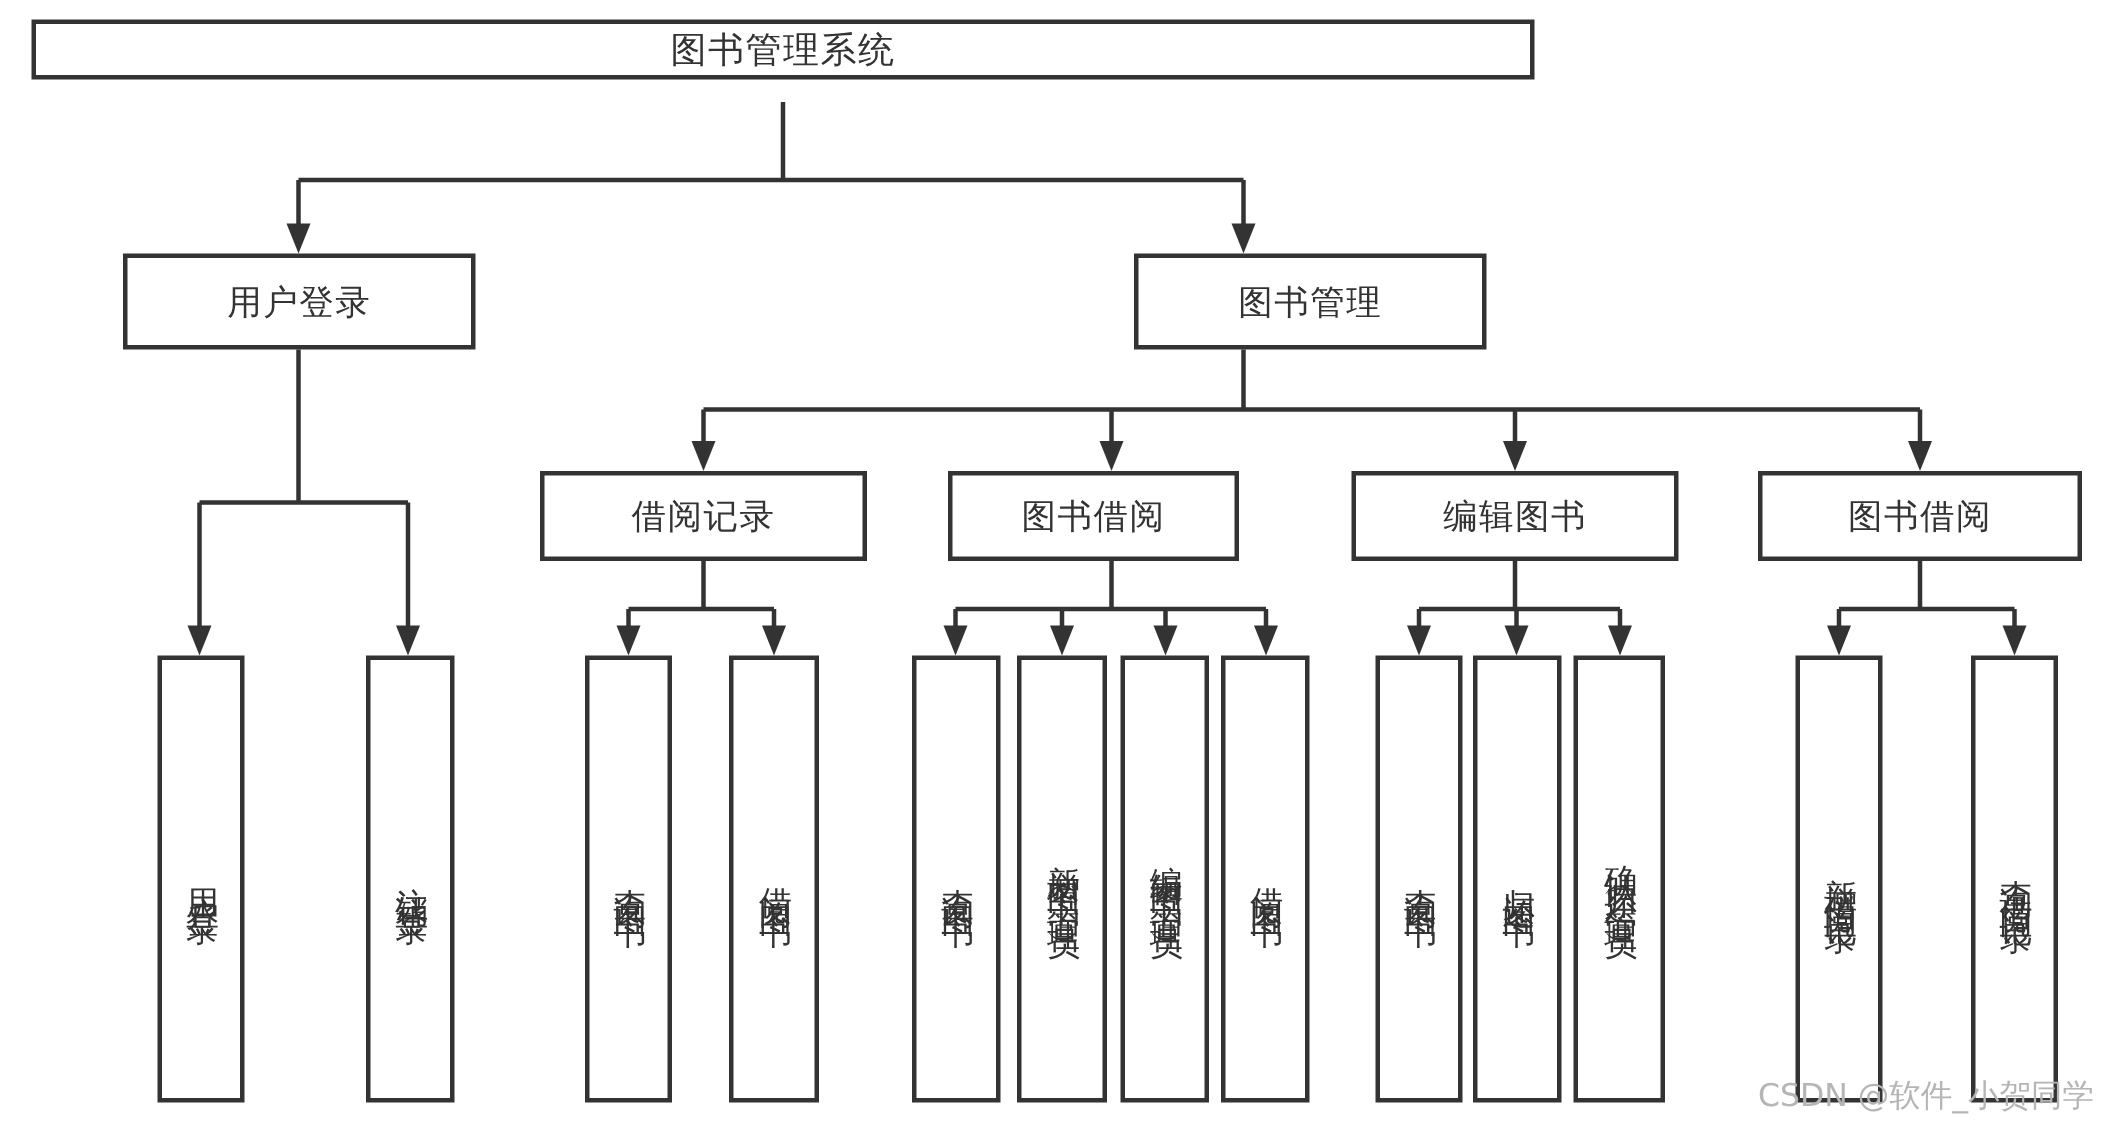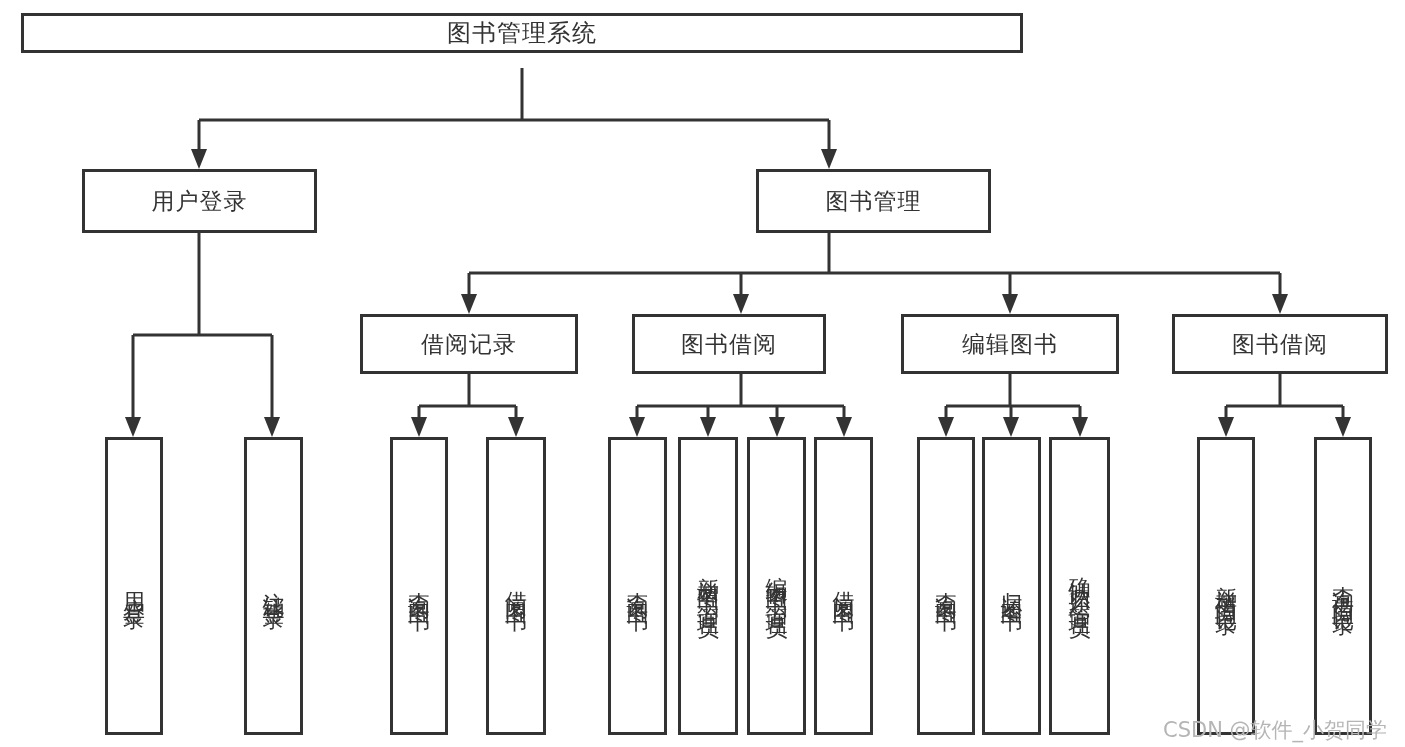--- a/index.html
+++ b/index.html
@@ -37,20 +37,21 @@
     line-height:1;
   }
   .watermark {
     position:absolute;
     left:1163px; top:716px;
     width:242px;
     color:var(--watermark,#b5b5b5);
     font-size:21px;
     white-space:nowrap;
     z-index:6;
+    text-align:center;
   }
 </style>
 </head>
 <body>
 
 <div class="canvas">
 
   <svg class="wires" viewBox="0 0 1405 747" aria-hidden="true">
     <g>
       <path d="M522 68 V120 M199 120 H829 M199 120 V151 M829 120 V151"></path>

